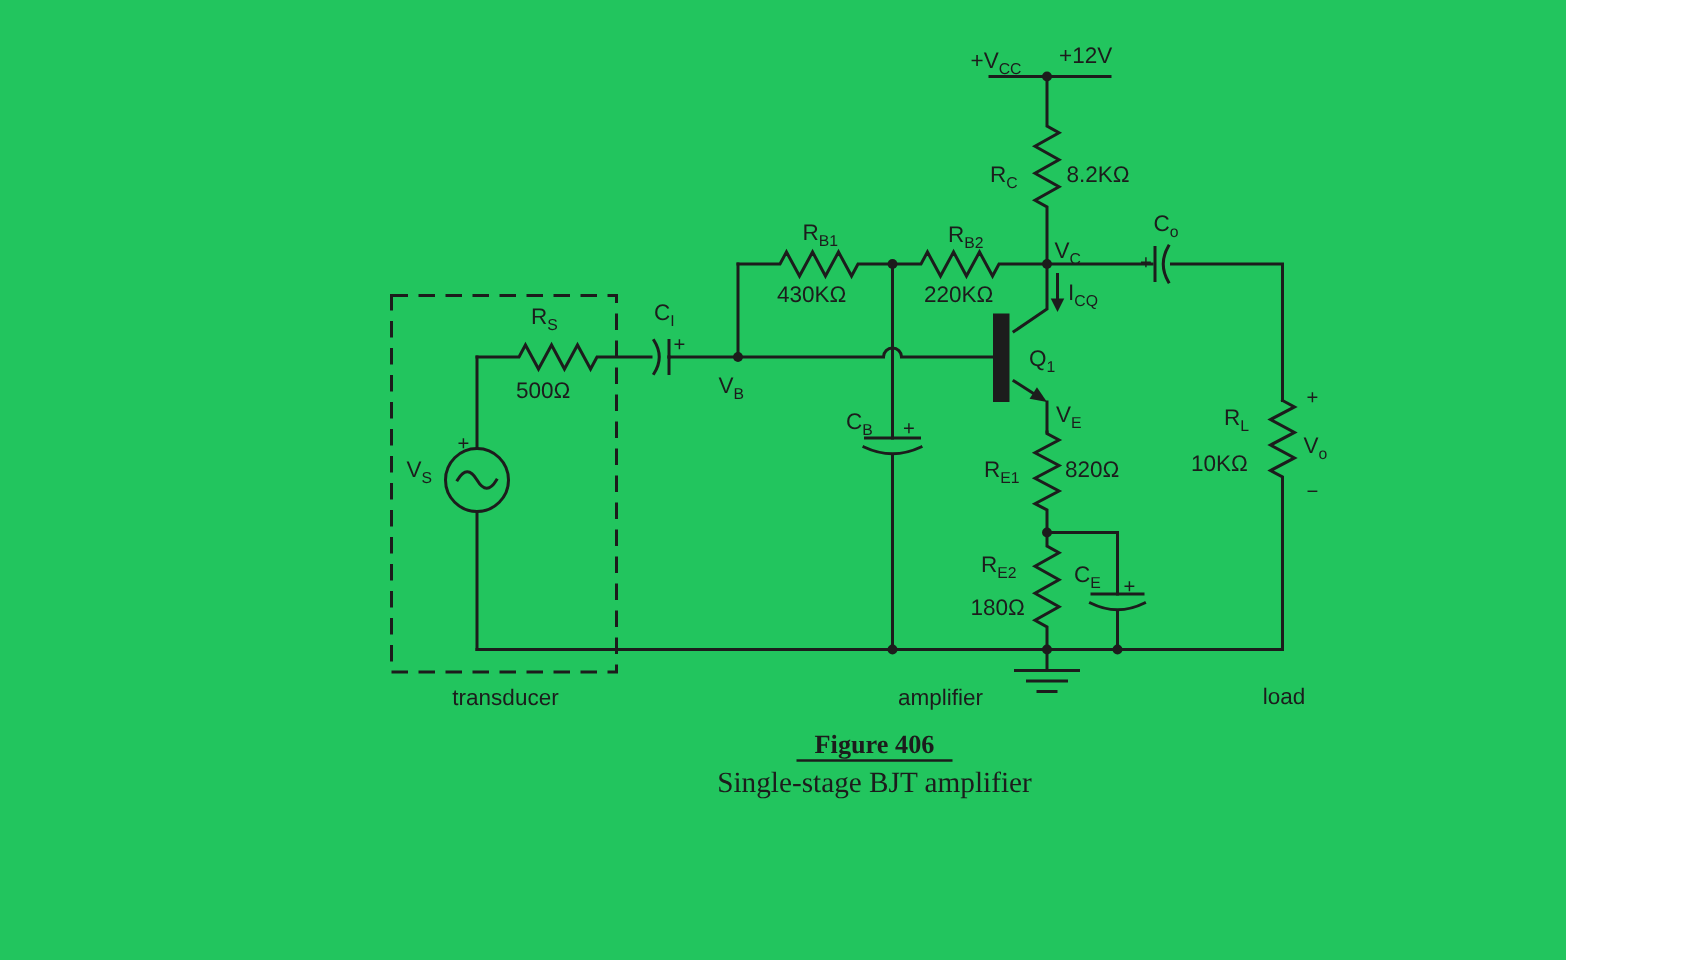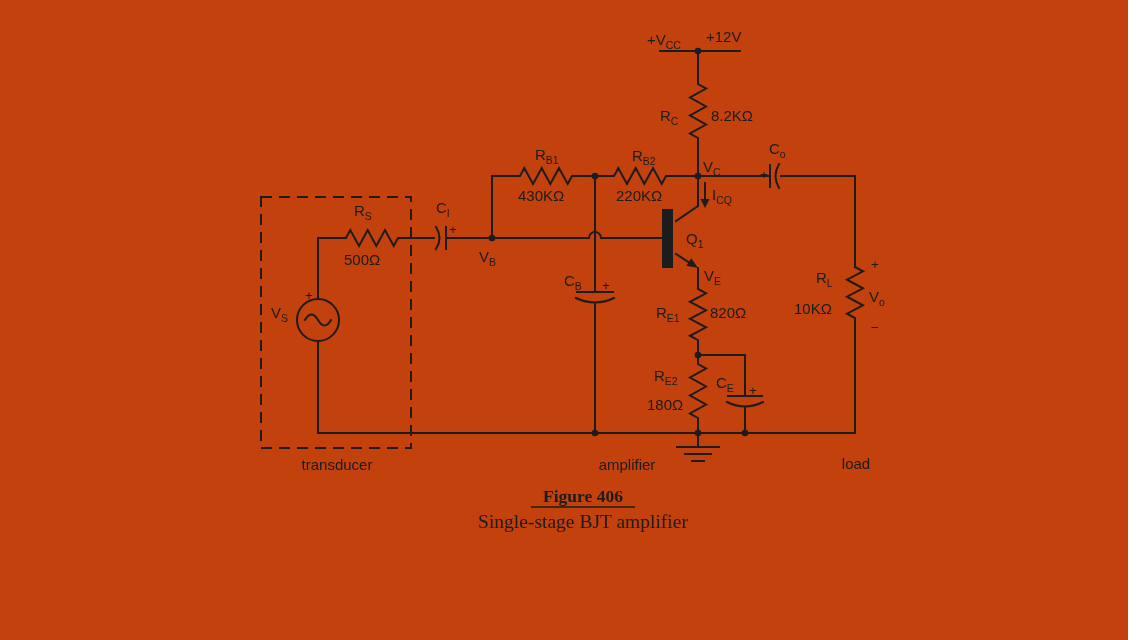--- a/index.html
+++ b/index.html
@@ -1,16 +1,16 @@
 <!DOCTYPE html>
 <html><head>
 <meta charset="utf-8">
 <style>
   html,body { margin:0; padding:0; background:#ffffff; }
-  .stage { position:relative; width:1128px; height:640px; background:#c2410c; overflow:hidden; }
+  .stage { position:relative; width:1044px; height:640px; background:#22c55e; overflow:hidden; }
   svg { position:absolute; left:0; top:0; }
   svg text { fill:#1c1c1c; }
   .lbl { font:15px "Liberation Sans", sans-serif; }
   .sub { font-size:10.5px; }
   .val { font:15px "Liberation Sans", sans-serif; }
   .pol { font:13.5px "Liberation Sans", sans-serif; }
   .sec { font:15px "Liberation Sans", sans-serif; }
   .figtitle { font:bold 17.5px "Liberation Serif", serif; }
   .figcap { font:19.5px "Liberation Serif", serif; }
   .wire { stroke:#1c1c1c; stroke-width:2; fill:none; stroke-linecap:square; }

